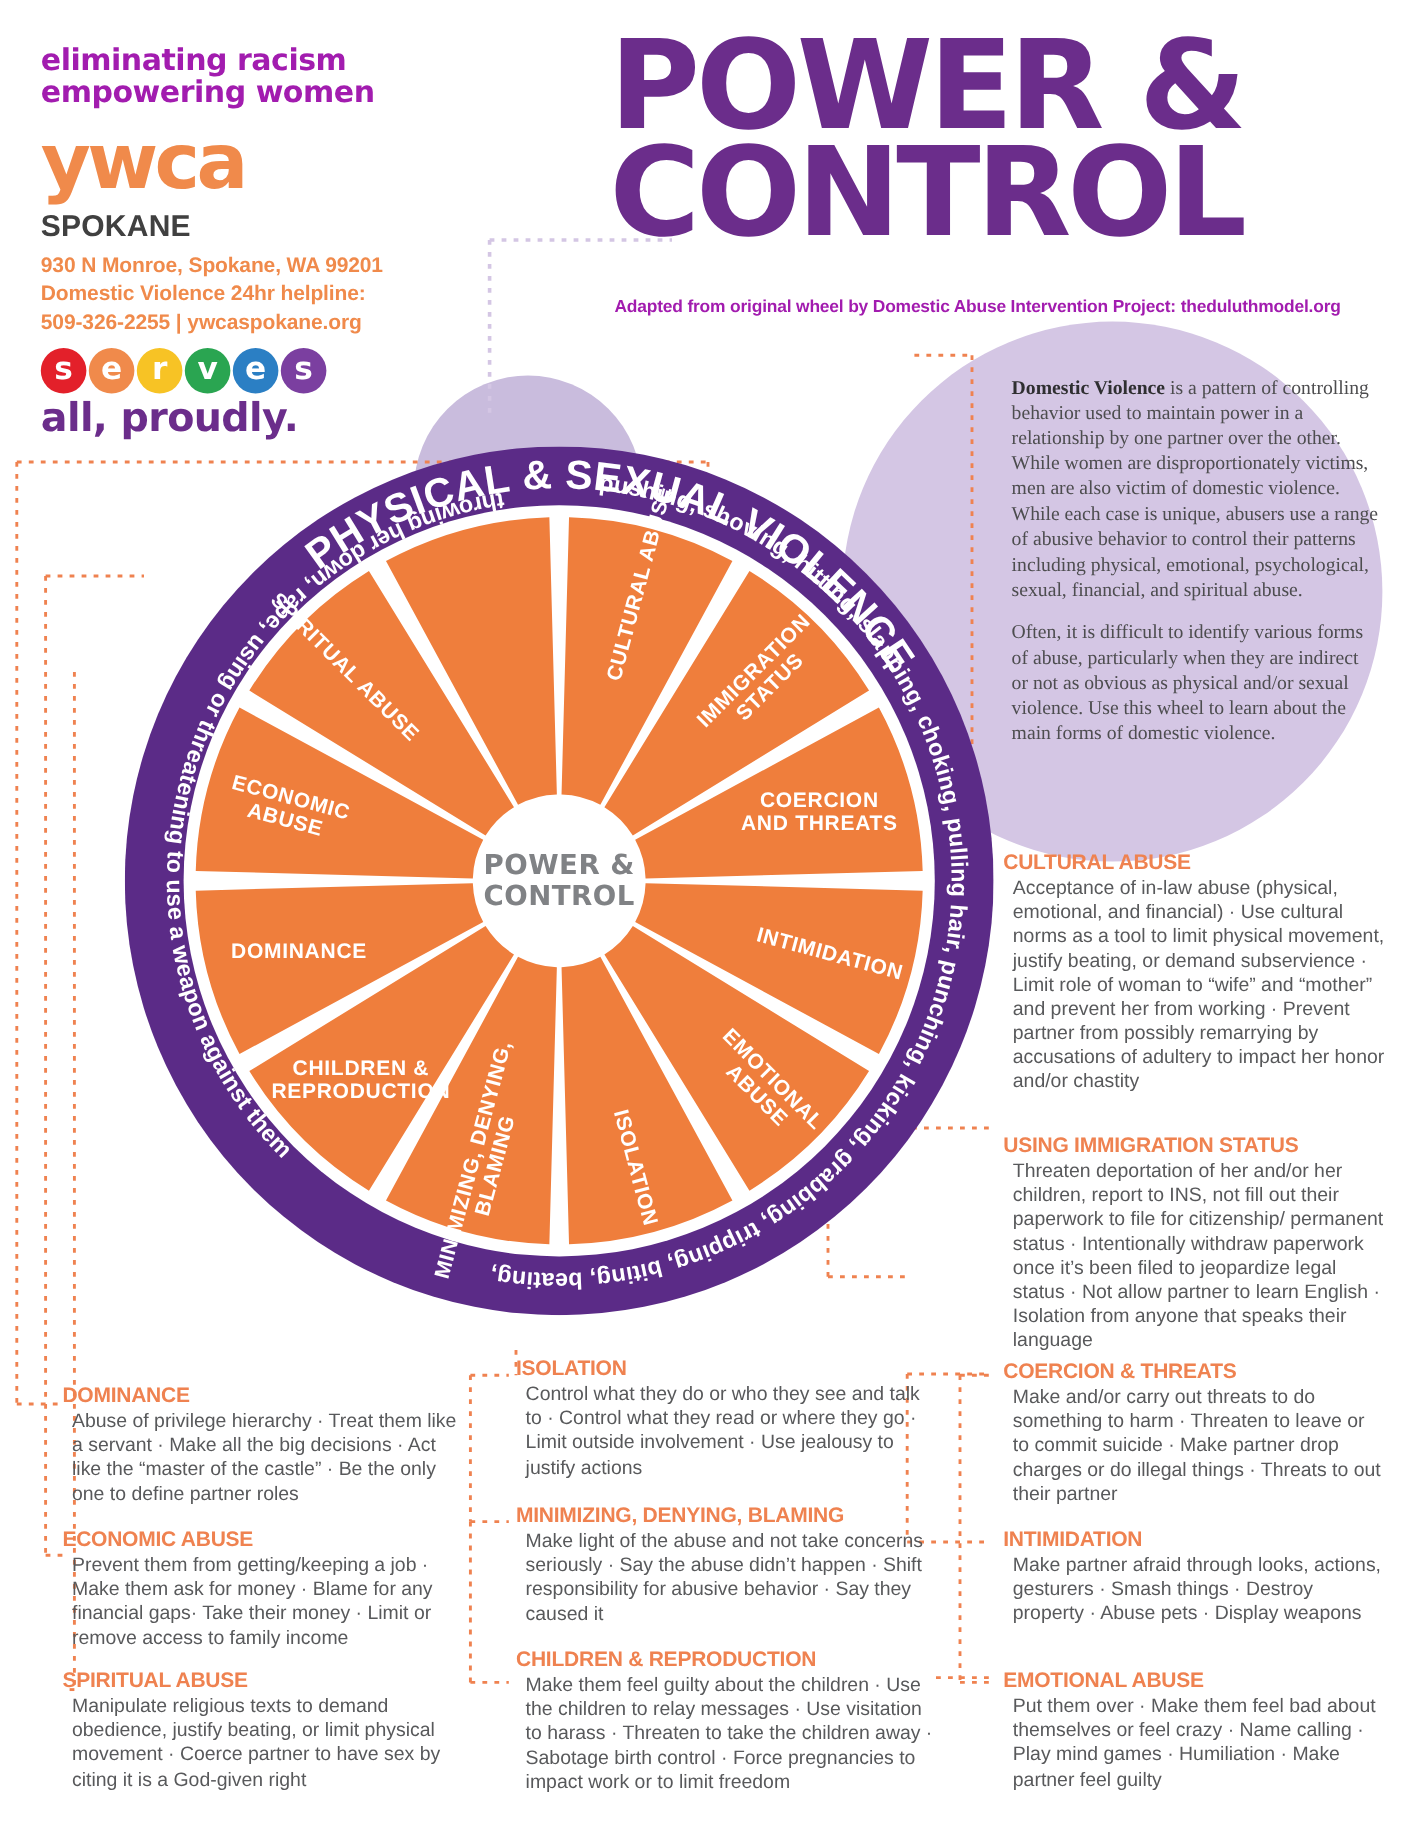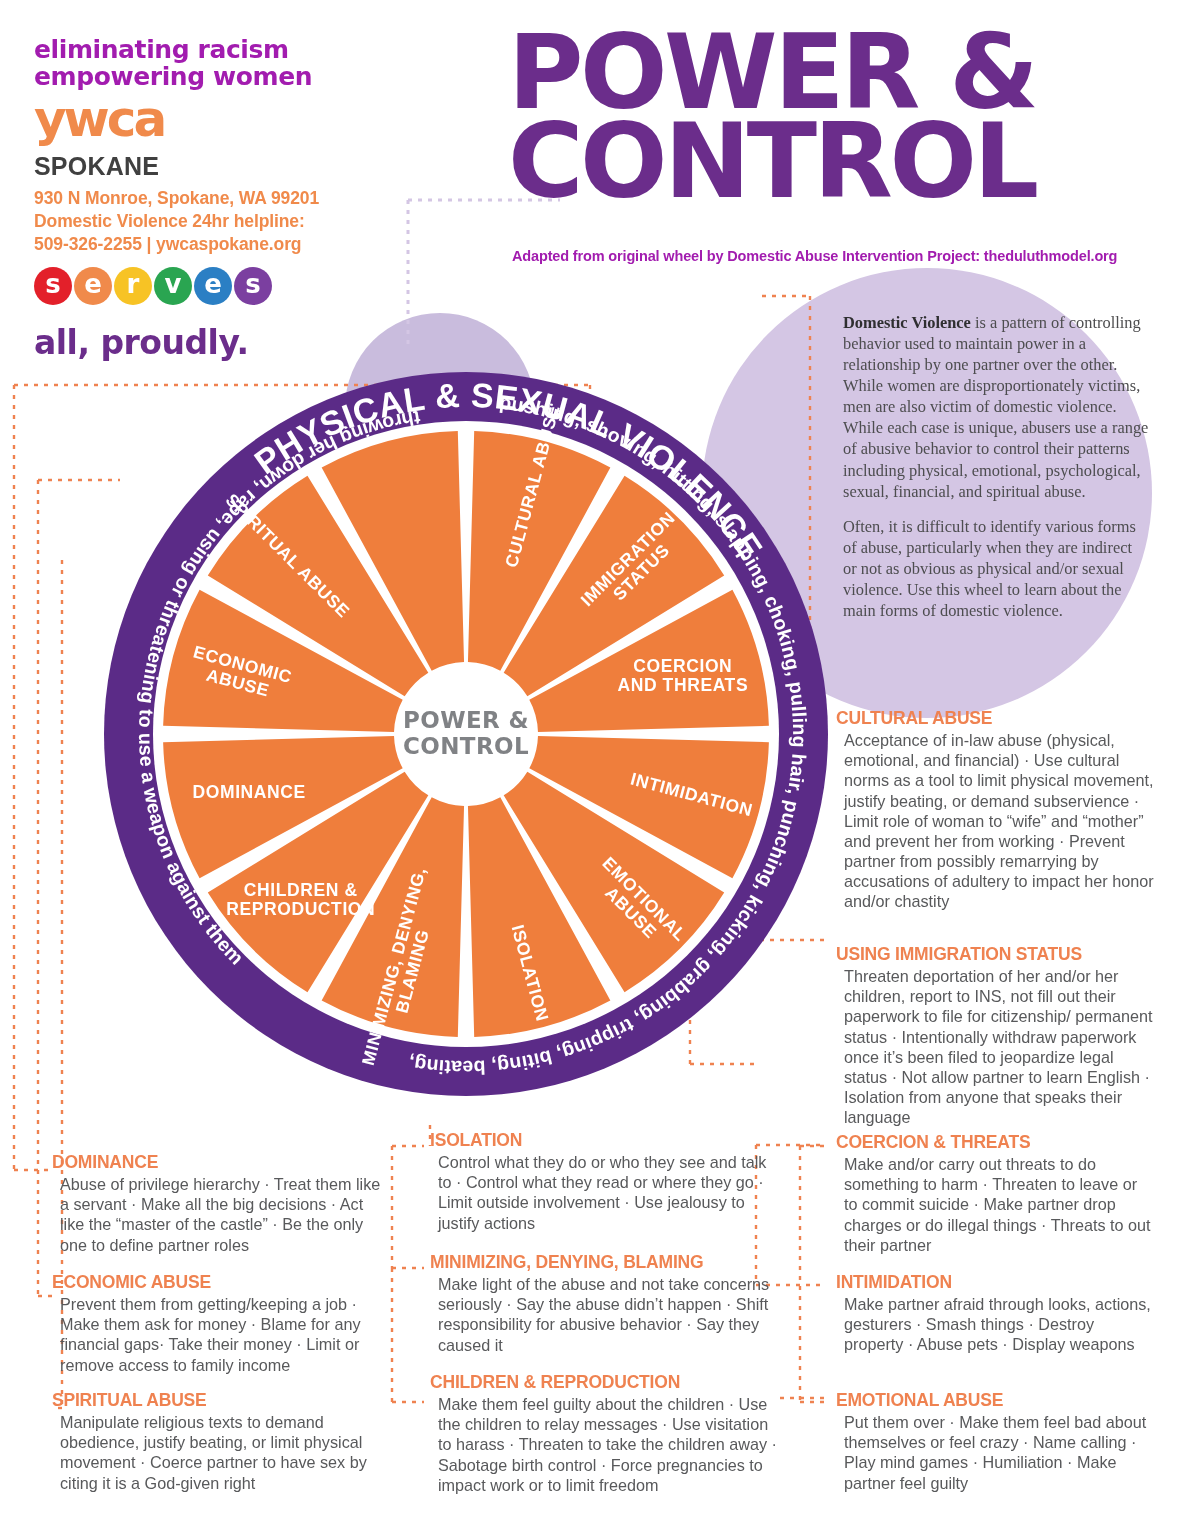--- a/index.html
+++ b/index.html
@@ -24,22 +24,22 @@
 
   
   .logo{position:absolute;left:34px;top:36px;width:400px;z-index:6;}
   .logo-tag{
     font-family:"DejaVu Sans",sans-serif;
     font-weight:bold;font-size:25px;line-height:1.08;
     color:#a21caf;letter-spacing:-0.4px;
   }
   .logo-ywca{
     font-family:"DejaVu Sans",sans-serif;
-    font-weight:bold;font-size:50px;line-height:0.95;
-    color:#f08a4b;letter-spacing:-3px;margin-top:6px;
+    font-weight:bold;font-size:64px;line-height:0.95;
+    color:#f08a4b;letter-spacing:-3px;margin-top:16px;
   }
   .logo-city{
     font-family:"Liberation Sans",sans-serif;
     font-weight:bold;font-size:25px;color:#404040;
     margin-top:8px;letter-spacing:0.2px;
   }
   .logo-addr{
     font-family:"Liberation Sans",sans-serif;
     font-weight:bold;font-size:17.5px;line-height:1.34;
     color:#f08a4b;margin-top:6px;letter-spacing:-0.1px;
@@ -47,21 +47,21 @@
   .serves{margin-top:10px;display:flex;gap:2px;}
   .serves span{
     display:inline-flex;align-items:center;justify-content:center;
     width:38px;height:38px;border-radius:50%;
     color:#ffffff;font-family:"DejaVu Sans",sans-serif;
     font-weight:bold;font-size:26px;line-height:1;
     padding-bottom:3px;box-sizing:border-box;
   }
   .proudly{
     font-family:"DejaVu Sans",sans-serif;font-weight:bold;
-    font-size:33px;color:#6b2d8b;margin-top:18px;letter-spacing:-0.5px;
+    font-size:33px;color:#6b2d8b;margin-top:0;letter-spacing:-0.5px;
   }
 
   
   .title{
     position:absolute;left:508px;top:28px;width:660px;z-index:6;
     font-family:"DejaVu Sans",sans-serif;font-weight:bold;
     color:#6b2d8b;font-size:103px;line-height:0.86;
     letter-spacing:-3.5px;
   }
   .title .l2{display:block;}

